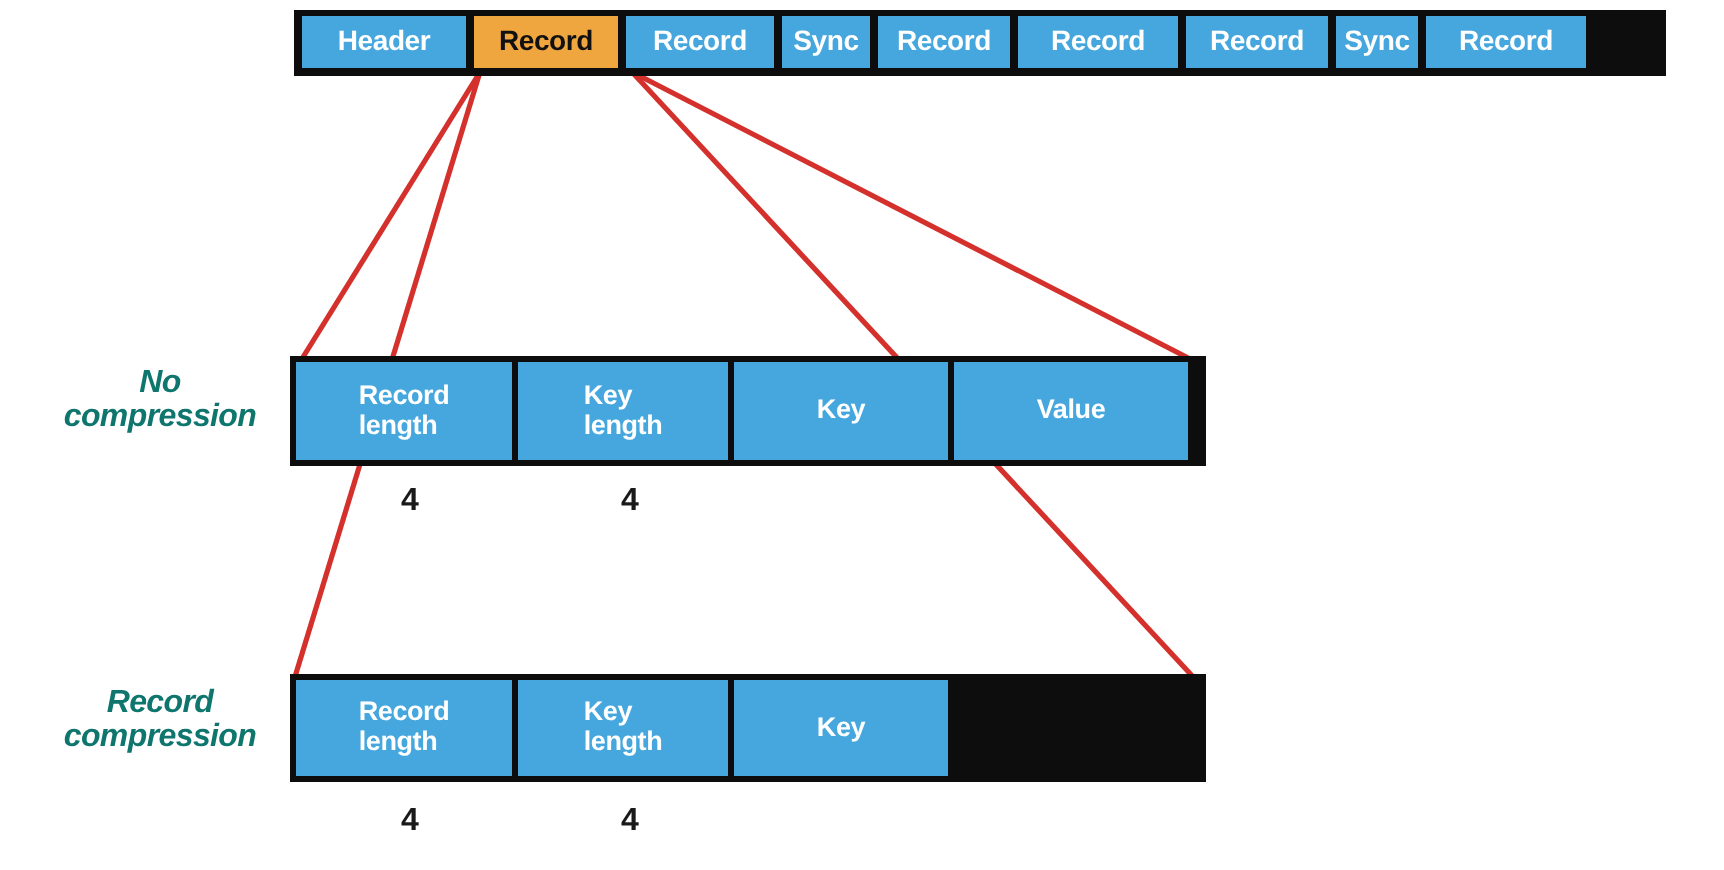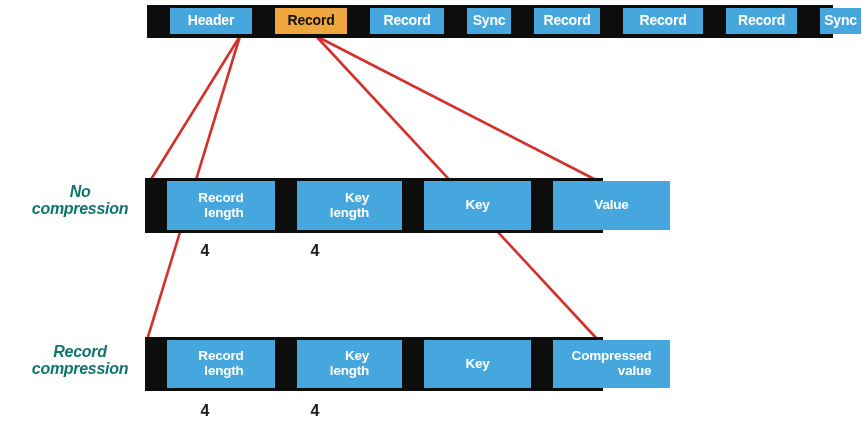--- a/index.html
+++ b/index.html
@@ -18,25 +18,24 @@
     position:absolute;
     display:flex;
     background:#0d0d0d;
     z-index:2;
     box-sizing:border-box;
   }
   .bar .cell{
     display:flex;align-items:center;justify-content:center;
     background:#45a7dd;
     color:#ffffff;
-    text-align:right;
+    text-align:left;
     white-space:pre-line;
     letter-spacing:-0.2px;
     line-height:1.08;
-    margin-left:19px;
   }
   
   #top-bar{
     left:147px;top:5px;width:686px;height:33px;
     padding:3px 4px 4px 4px;gap:4px;
   }
   #top-bar .cell{font-size:14px;font-weight:600;flex:0 0 auto;}
   #top-bar .cell.hl{background:#f0a63f;color:#111111;font-weight:700;}
 
   
@@ -111,19 +110,17 @@
   <div class="size-num s-mid s-c2">4</div>
 
   <div class="row-label" id="rc-label">Record
 compression</div>
   <div id="rc-bar" class="bar record-bar">
     <div class="cell" style="width:108px">Record
 length</div>
     <div class="cell" style="width:105px">Key
 length</div>
     <div class="cell" style="width:107px">Key</div>
-    <div class="cell" style="width:117px">Compressed
-value</div>
   </div>
   <div class="size-num s-bot s-c1">4</div>
   <div class="size-num s-bot s-c2">4</div>
 
 </div>
 
 </body></html>

